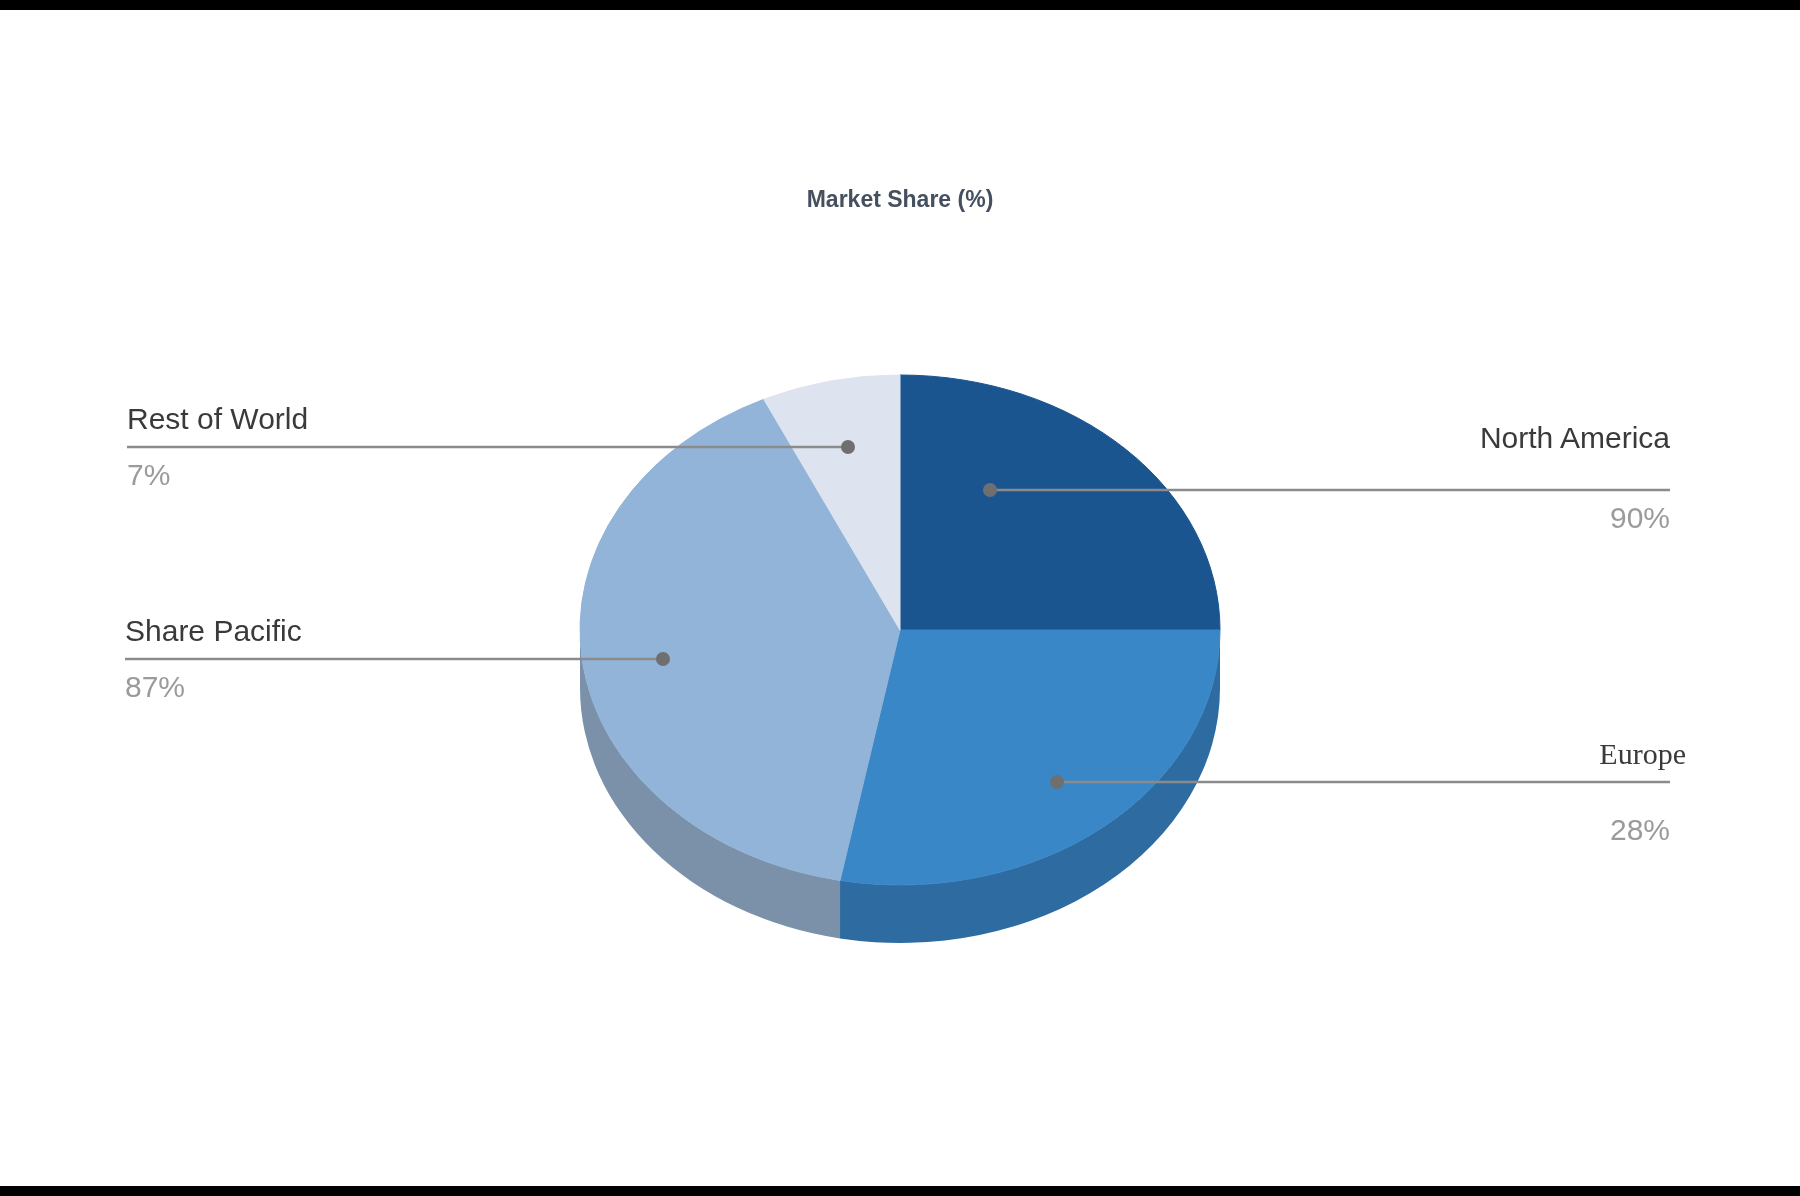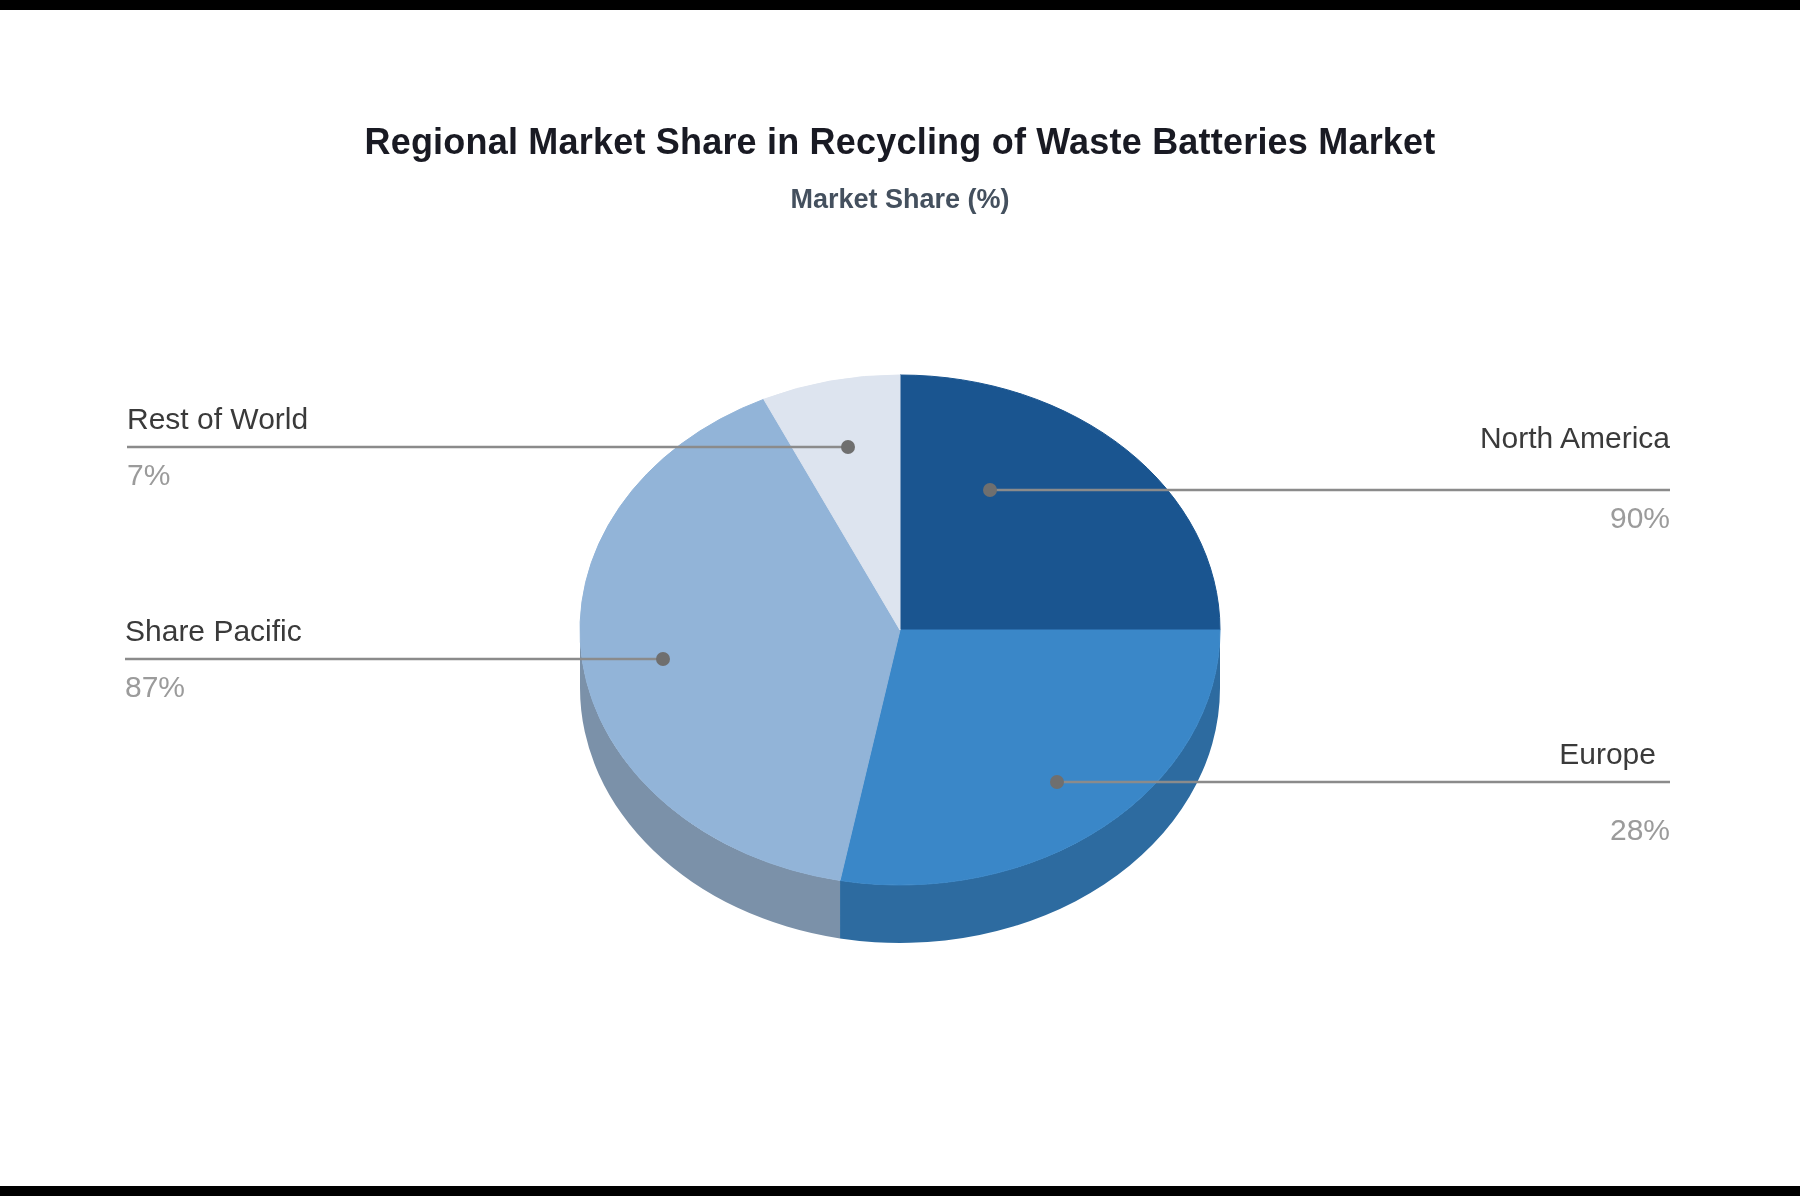--- a/index.html
+++ b/index.html
@@ -9,40 +9,39 @@
   }
   .black-bar{position:absolute;left:0;width:1800px;height:10px;background:#000000;}
   .black-bar.top{top:0;}
   .black-bar.bottom{bottom:0;}
   .chart-title{
     position:absolute;top:120px;left:0;right:0;text-align:center;
     font-size:36px;font-weight:700;color:#191a23;letter-spacing:.2px;line-height:44px;
   }
   .chart-subtitle{
     position:absolute;top:180px;left:0;right:0;text-align:center;
-    font-size:27px;font-weight:700;color:#44505e;line-height:38px;
+    font-size:23px;font-weight:700;color:#44505e;line-height:38px;
   }
   .pie-svg{position:absolute;left:0;top:0;}
   .callout-label,.callout-value{position:absolute;white-space:nowrap;line-height:36px;}
   .callout-label{font-size:30px;color:#3a3a3a;}
   .callout-value{font-size:30px;color:#9b9b9b;}
   .align-right{text-align:right;}
   .logo{position:absolute;top:1032px;right:168px;display:flex;align-items:flex-end;gap:13px;}
   .logo-text{
     font-family:"Liberation Serif","DejaVu Serif",serif;font-weight:700;
     font-size:50px;line-height:54px;color:#16233c;letter-spacing:.5px;
   }
 </style>
 </head>
 <body>
 
 <div class="page">
   <div class="black-bar top"></div>
 
-  <div class="chart-title">Regional Market Share in Recycling of Waste Batteries Market</div>
   <div class="chart-subtitle">Market Share (%)</div>
 
   <svg id="pie" class="pie-svg" width="1800" height="1196" viewBox="0 0 1800 1196">
       <path d="M 1220 630
              A 320 255 0 0 1 840.037979332568 880.4832489358156
              L 840.037979332568 938.4832489358156
              A 320 255 0 0 0 1220 688 Z" fill="#2d6ba0"></path>
       <path d="M 840.037979332568 880.4832489358156
              A 320 255 0 0 1 580 630
              L 580 688
@@ -61,21 +60,21 @@
       <circle cx="1057" cy="782" r="7" fill="#6f6f6f"></circle>
       <line x1="663" y1="659" x2="125" y2="659" stroke="#8b8b8b" stroke-width="2.4"></line>
       <circle cx="663" cy="659" r="7" fill="#6f6f6f"></circle>
       <line x1="848" y1="447" x2="127" y2="447" stroke="#8b8b8b" stroke-width="2.4"></line>
       <circle cx="848" cy="447" r="7" fill="#6f6f6f"></circle>
     </svg>
 
   <div id="labels">
       <div class="callout-label align-right" style="top: 420px; right: 130px;">North America</div>
       <div class="callout-value align-right" style="top: 500px; right: 130px;">90%</div>
-      <div class="callout-label align-right" style="top: 736px; right: 144px;">Europe</div>
+      <div class="callout-label align-right" style="top: 736px; right: 114px; font-family: Liberation Serif, serif;">Europe</div>
       <div class="callout-value align-right" style="top: 792px; right: 130px; margin-top: 20px;">28%</div>
       <div class="callout-label" style="top: 613px; left: 125px;">Share Pacific</div>
       <div class="callout-value" style="top: 669px; left: 125px;">87%</div>
       <div class="callout-label" style="top: 401px; left: 127px;">Rest of World</div>
       <div class="callout-value" style="top: 457px; left: 127px;">7%</div>
     </div>
 
 
   <div class="black-bar bottom"></div>
 </div>

